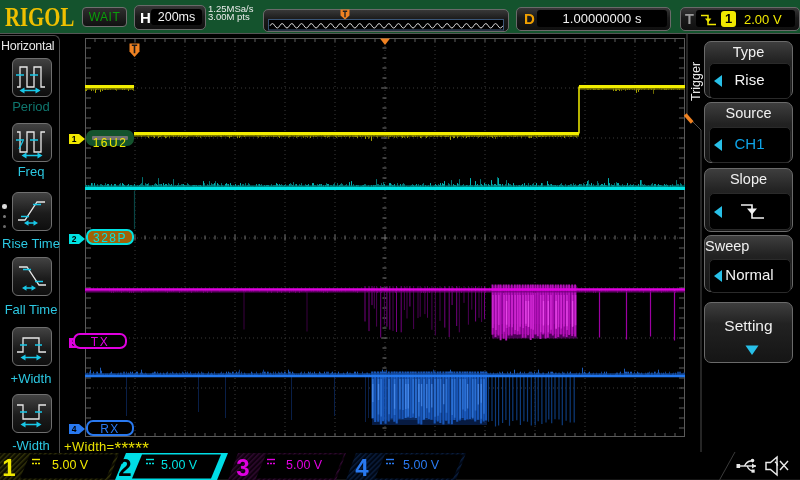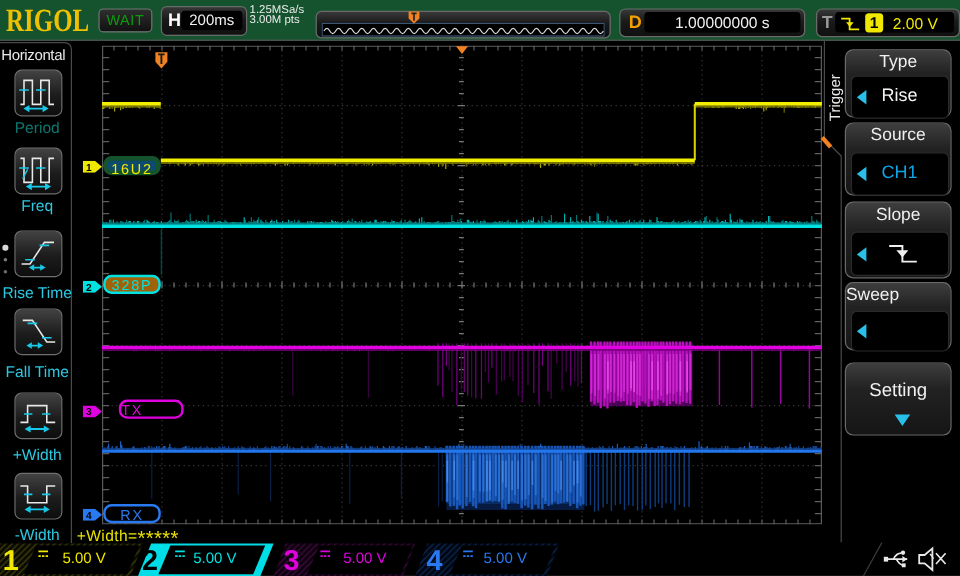--- a/index.html
+++ b/index.html
@@ -155,23 +155,23 @@
     <text x="5" y="8.2" font-size="8.5" font-weight="bold" fill="#000" text-anchor="middle" font-family="Liberation Sans">2</text>
   </svg>
 <svg style="position:absolute;left:69px;top:337.5px" width="16" height="10" viewBox="0 0 16 10">
     <path d="M0 0h10l6 5-6 5H0z" fill="#e000e0"></path>
     <text x="5" y="8.2" font-size="8.5" font-weight="bold" fill="#000" text-anchor="middle" font-family="Liberation Sans">3</text>
   </svg>
 <svg style="position:absolute;left:69px;top:423.5px" width="16" height="10" viewBox="0 0 16 10">
     <path d="M0 0h10l6 5-6 5H0z" fill="#2979f0"></path>
     <text x="5" y="8.2" font-size="8.5" font-weight="bold" fill="#000" text-anchor="middle" font-family="Liberation Sans">4</text>
   </svg>
-<div style="position:absolute;left:86px;top:129.5px;width:48px;height:16px;border:4px solid #14532d;border-radius:7px;background:#0c4a6e;color:#f0e800;font-size:12px;letter-spacing:1.5px;text-align:center;line-height:15px;box-sizing:border-box">16U2</div>
+<div style="position:absolute;left:86px;top:129.5px;width:48px;height:16px;border:6px solid #14532d;border-radius:7px;background:#737373;color:#f0e800;font-size:12px;letter-spacing:1.5px;text-align:center;line-height:15px;box-sizing:border-box">16U2</div>
 <div style="position:absolute;left:86px;top:229.3px;width:48px;height:16px;border:2px solid #00e2e2;border-radius:7px;background:#a16207;color:#00e2e2;font-size:12px;letter-spacing:1.5px;text-align:center;line-height:15px;box-sizing:border-box">328P</div>
-<div style="position:absolute;left:99px;top:333px;width:54px;height:16px;border:2px solid #e000e0;border-radius:7px;background:#000;color:#e000e0;font-size:12px;letter-spacing:1.5px;text-align:left;line-height:15px;box-sizing:border-box">TX</div>
+<div style="position:absolute;left:73px;top:333px;width:54px;height:16px;border:2px solid #e000e0;border-radius:7px;background:#000;color:#e000e0;font-size:12px;letter-spacing:1.5px;text-align:center;line-height:15px;box-sizing:border-box">TX</div>
 <div style="position:absolute;left:86px;top:420px;width:48px;height:16px;border:2px solid #2979f0;border-radius:7px;background:#000;color:#2979f0;font-size:12px;letter-spacing:1.5px;text-align:center;line-height:15px;box-sizing:border-box">RX</div>
 <div style="position:absolute;left:64px;top:439px;color:#e8e000;font-size:13px;letter-spacing:0.3px">+Width=<span style="font-size:17px;line-height:10px;position:relative;top:2.5px">*****</span></div>
 <svg style="position:absolute;left:683px;top:32px" width="22" height="420" viewBox="0 0 22 420">
     <path d="M4 1v83l14 14v322" stroke="#4a4a4a" stroke-width="1" fill="none"></path>
     <path d="M2.2 82.5l7 8" stroke="#f08222" stroke-width="3.6"></path>
   </svg>
 <div style="position:absolute;left:689px;top:50px;width:14px;height:62px;color:#e8e8e8;font-size:12.5px;writing-mode:vertical-rl;transform:rotate(180deg);text-align:center">Trigger</div>
 <div class="grp" style="top:40.5px;height:57.5px">
     <div style="position:absolute;left:0;top:2px;width:100%;text-align:center;color:#f0f0f0;font-size:14.5px">Type</div>
     <div class="val" style="top:21.5px;height:33.5px">
@@ -201,20 +201,21 @@
         <path d="M9 9.5h10l-5 6z" fill="#f0f0f0"></path>
       </svg>
     </div>
   </div>
 <div class="grp" style="top:235px;height:57px">
     <div style="position:absolute;left:0;top:2px;width:100%;text-align:left;color:#f0f0f0;font-size:14.5px">Sweep</div>
     <div class="val" style="top:22.5px;height:32.5px">
       <svg style="position:absolute;left:3px;top:9.25px" width="10" height="14">
         <path d="M9 1v12L1 7z" fill="#28c0e8"></path>
       </svg>
+      <div style="width:100%;text-align:center;color:#f4f4f4;font-size:15px;line-height:30.5px">Normal</div>
     </div>
   </div>
 <div class="grp" style="top:302px;height:61px">
     <div style="position:absolute;left:0;top:14px;width:100%;text-align:center;color:#f0f0f0;font-size:15.5px">Setting</div>
     <svg style="position:absolute;left:40px;top:42px" width="14" height="11">
       <path d="M0.5 0.5h13l-6.5 9.5z" fill="#28c0e8"></path>
     </svg>
   </div>
 <svg style="position:absolute;left:0;top:452px" width="800" height="28" viewBox="0 0 800 28">
     <defs>

